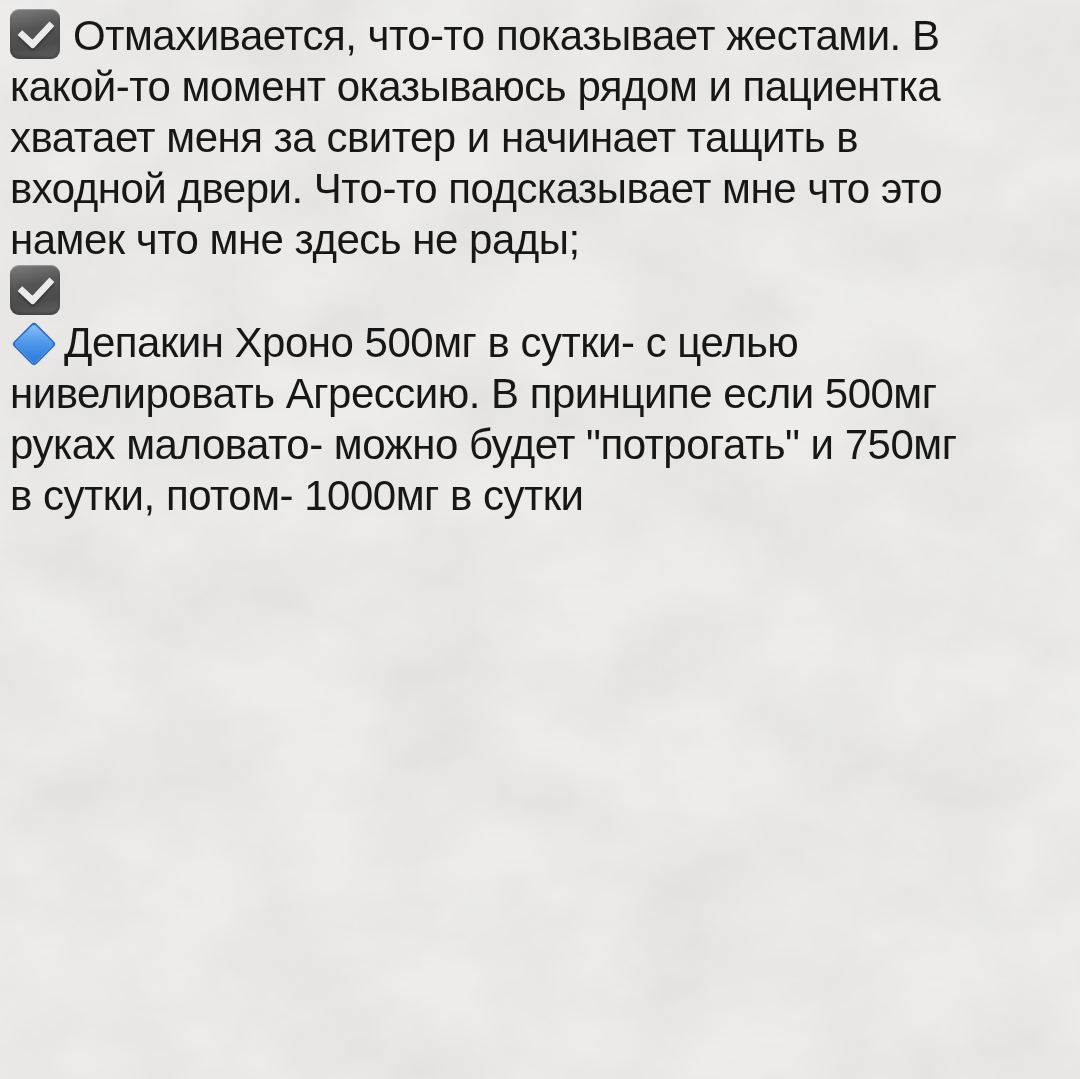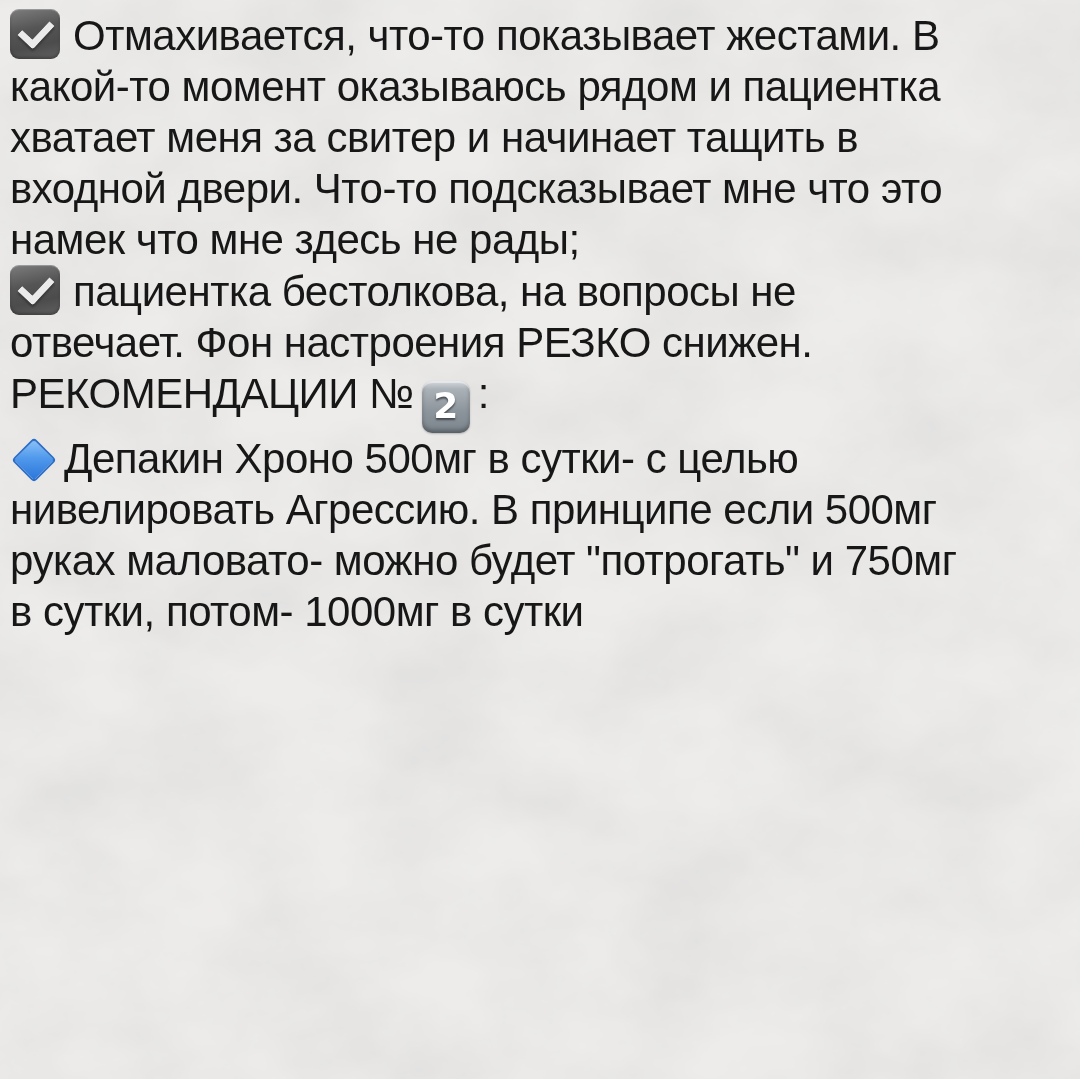--- a/index.html
+++ b/index.html
@@ -117,24 +117,22 @@
 
   <div class="content">
 
     <p><span class="emoji checkbox"><span class="check"></span></span><span class="txt">Отмахивается, что-то показывает жестами. В
 какой-то момент оказываюсь рядом и пациентка
 хватает меня за свитер и начинает тащить в
 входной двери. Что-то подсказывает мне что это
 намек что мне здесь не рады;</span></p>
 
 
-    <p><span class="emoji checkbox"><span class="check"></span></span><span class="txt">пациентка бестолкова, на вопросы не
-отвечает. Фон настроения РЕЗКО снижен.</span></p>
+    <p><span class="emoji checkbox"><span class="check"></span></span></p>
 
-    <p class="heading"><span>РЕКОМЕНДАЦИИ №</span><span class="emoji keycap"><span class="keydigit">2</span></span><span>:</span></p>
 
     <p><span class="emoji diamond-wrap"><span class="diamond"></span></span><span class="txt">Депакин Хроно 500мг в сутки- с целью
 нивелировать Агрессию. В принципе если 500мг
 руках маловато- можно будет "потрогать" и 750мг
 в сутки, потом- 1000мг в сутки</span></p>
 
 
   </div>
 </div>
 

